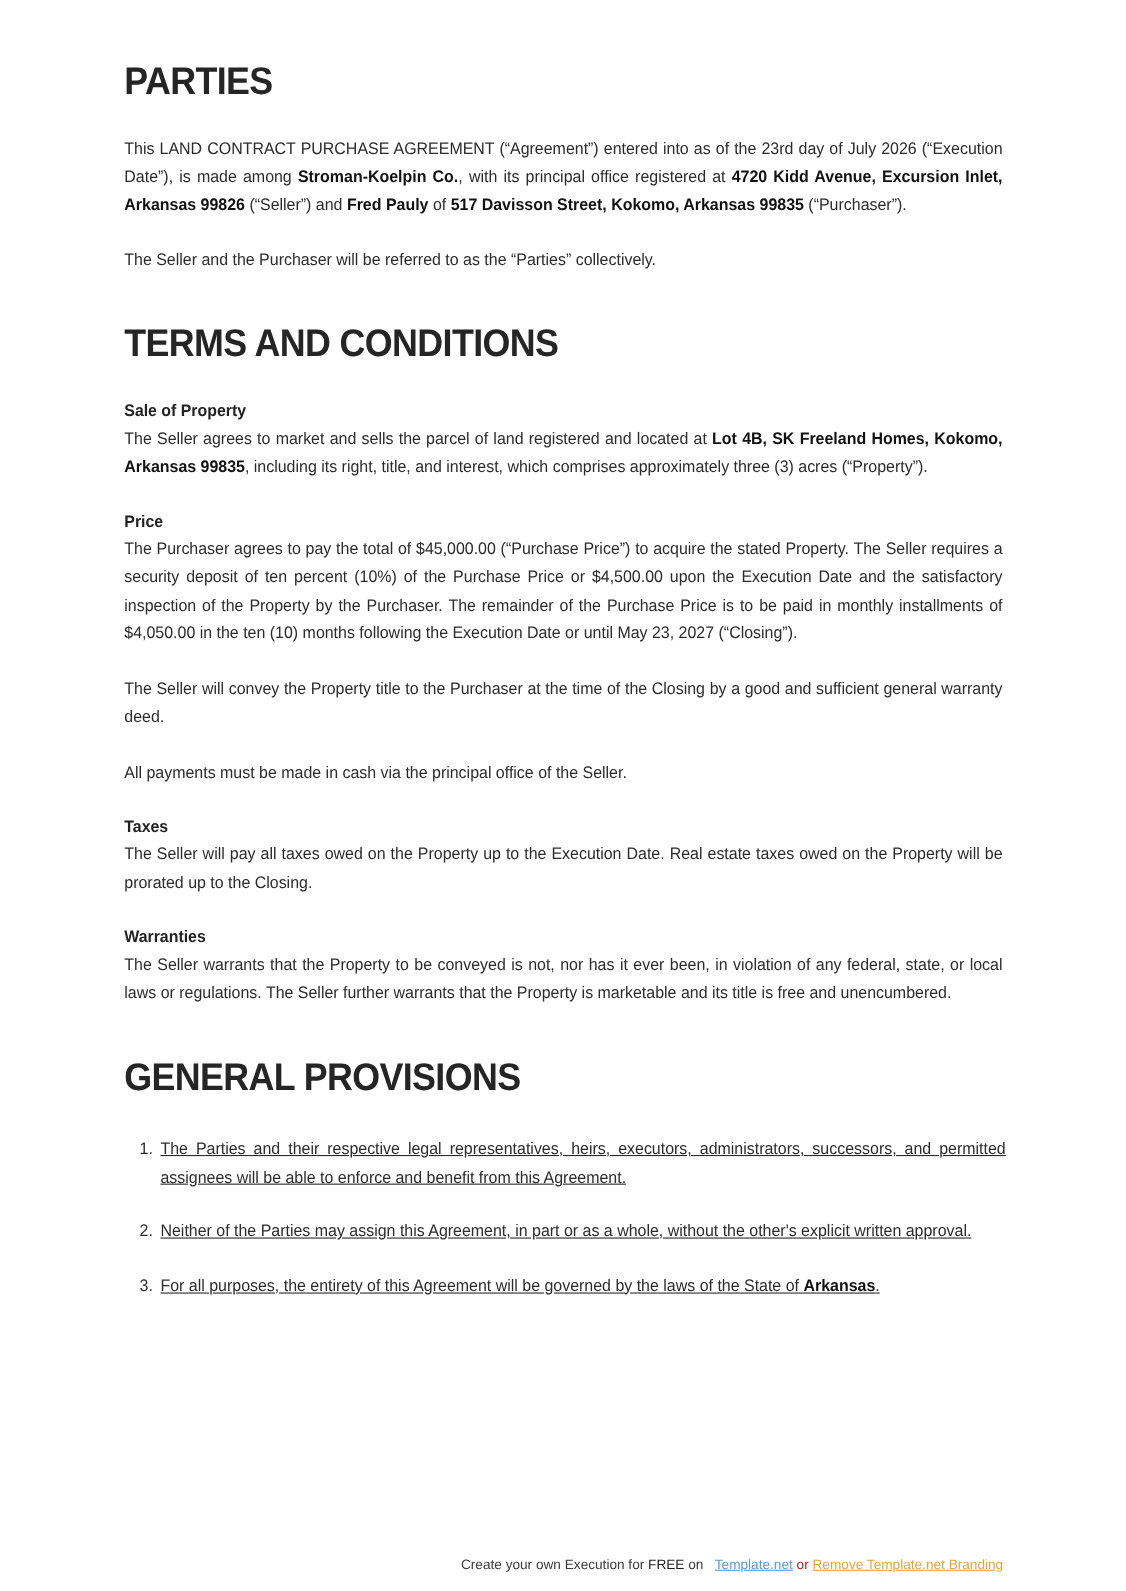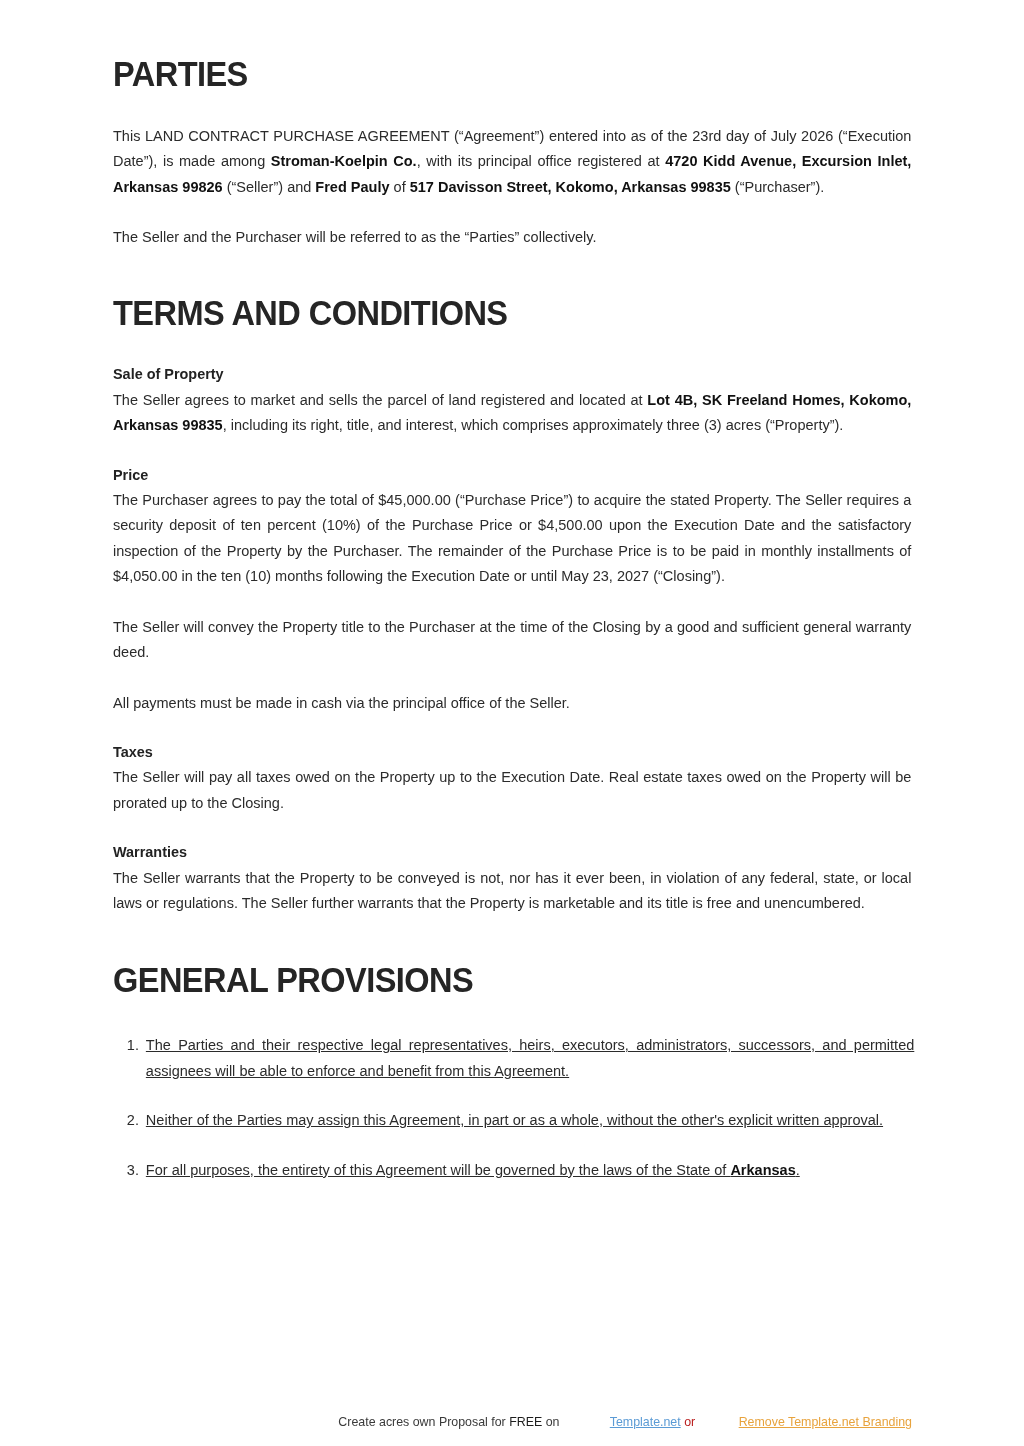--- a/index.html
+++ b/index.html
@@ -111,21 +111,20 @@
     padding-right: 112px;
     box-sizing: border-box;
     font-size: 12.4px;
     color: #3a3a3a;
     line-height: 16px;
     white-space: nowrap;
   }
   .footer .free { font-weight: normal; color: #1d1d1d; }
   .footer a {
     text-decoration: underline;
-    margin-left: 40px;
   }
   .footer a.tmpl { color: #5b9bd5; }
   .footer a.remove { color: #e8a33d; text-align: center; }
   .footer .sep { color: #b91c1c; }
 </style>
 </head>
 <body>
 
 <div class="page">
   <div class="content">
@@ -169,14 +168,14 @@
     <div class="gap-lg"></div>
 
     <ol class="provisions">
       <li class="prov-item"><span>The Parties and their respective legal representatives, heirs, executors, administrators, successors, and permitted assignees will be able to enforce and benefit from this Agreement.</span></li>
       <li class="prov-item"><span>Neither of the Parties may assign this Agreement, in part or as a whole, without the other's explicit written approval.</span></li>
       <li class="prov-item"><span>For all purposes, the entirety of this Agreement will be governed by the laws of the State of </span><b>Arkansas</b><span>.</span></li>
     </ol>
 
   </div>
 
-  <div class="footer"><span>Create acres own Proposal for </span><span class="free">FREE</span><span> on</span>&nbsp;&nbsp;&nbsp;<a class="tmpl" href="#">Template.net</a>&nbsp;<span class="sep">or</span>&nbsp;<a class="remove" href="#">Remove Template.net Branding</a></div>
+  <div class="footer"><span>Create your own Execution for </span><span class="free">FREE</span><span> on</span>&nbsp;&nbsp;&nbsp;<a class="tmpl" href="#">Template.net</a>&nbsp;<span class="sep">or</span>&nbsp;<a class="remove" href="#">Remove Template.net Branding</a></div>
 </div>
 
 </body></html>

